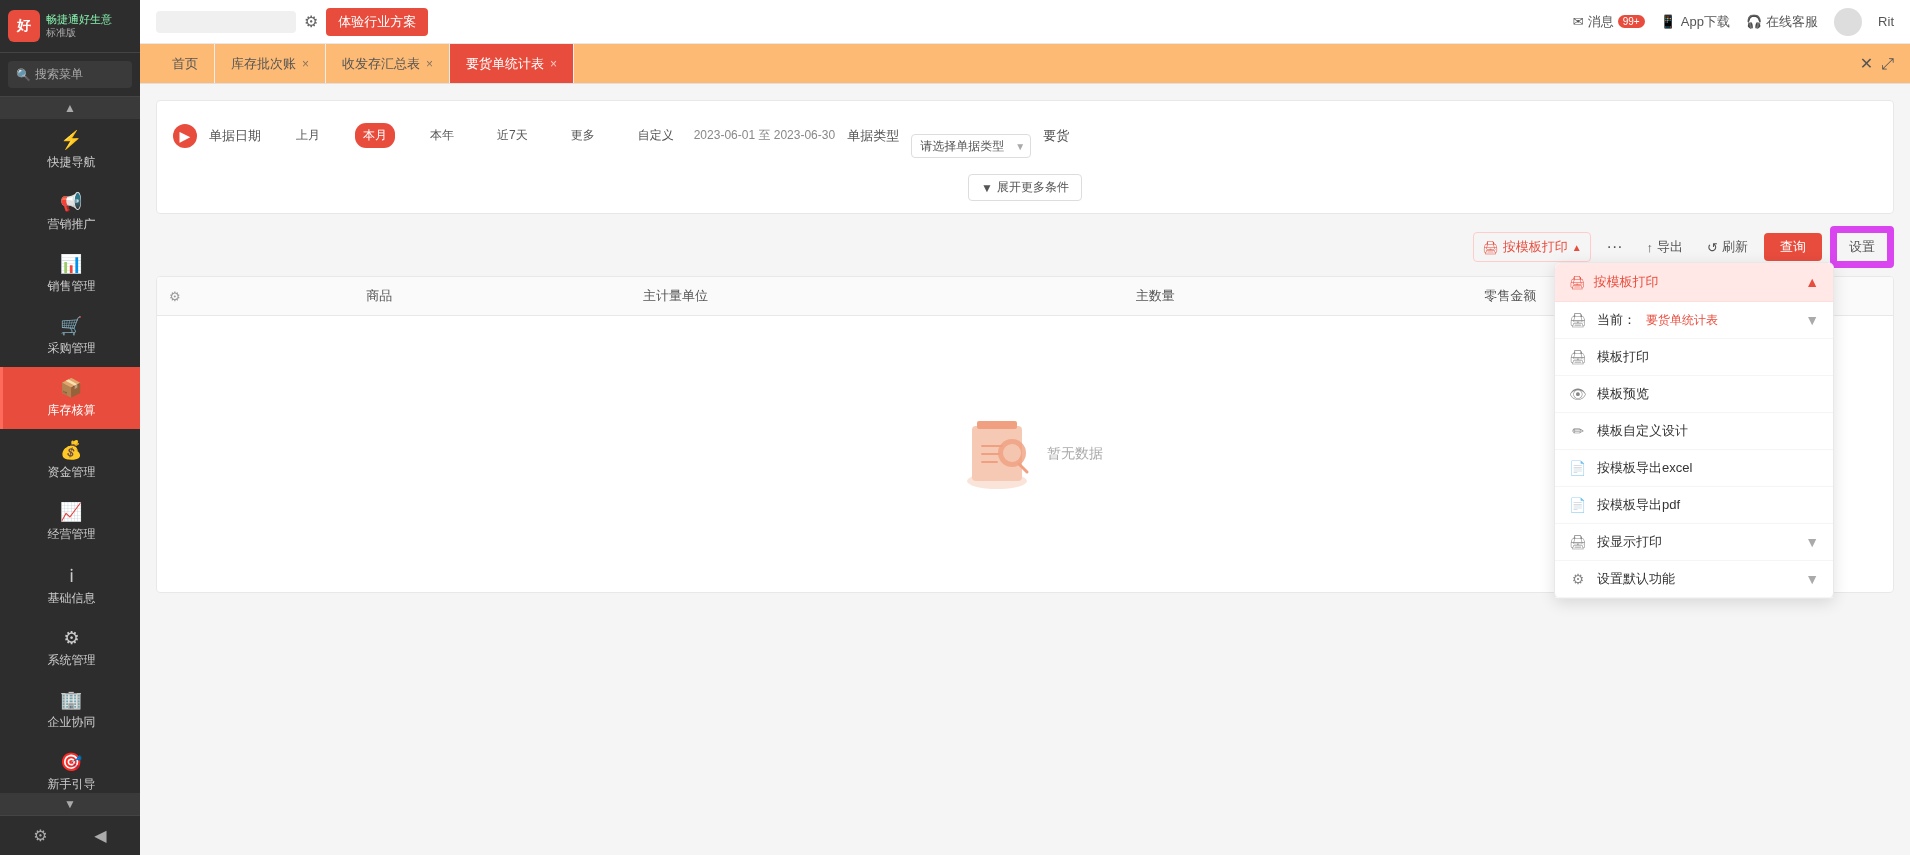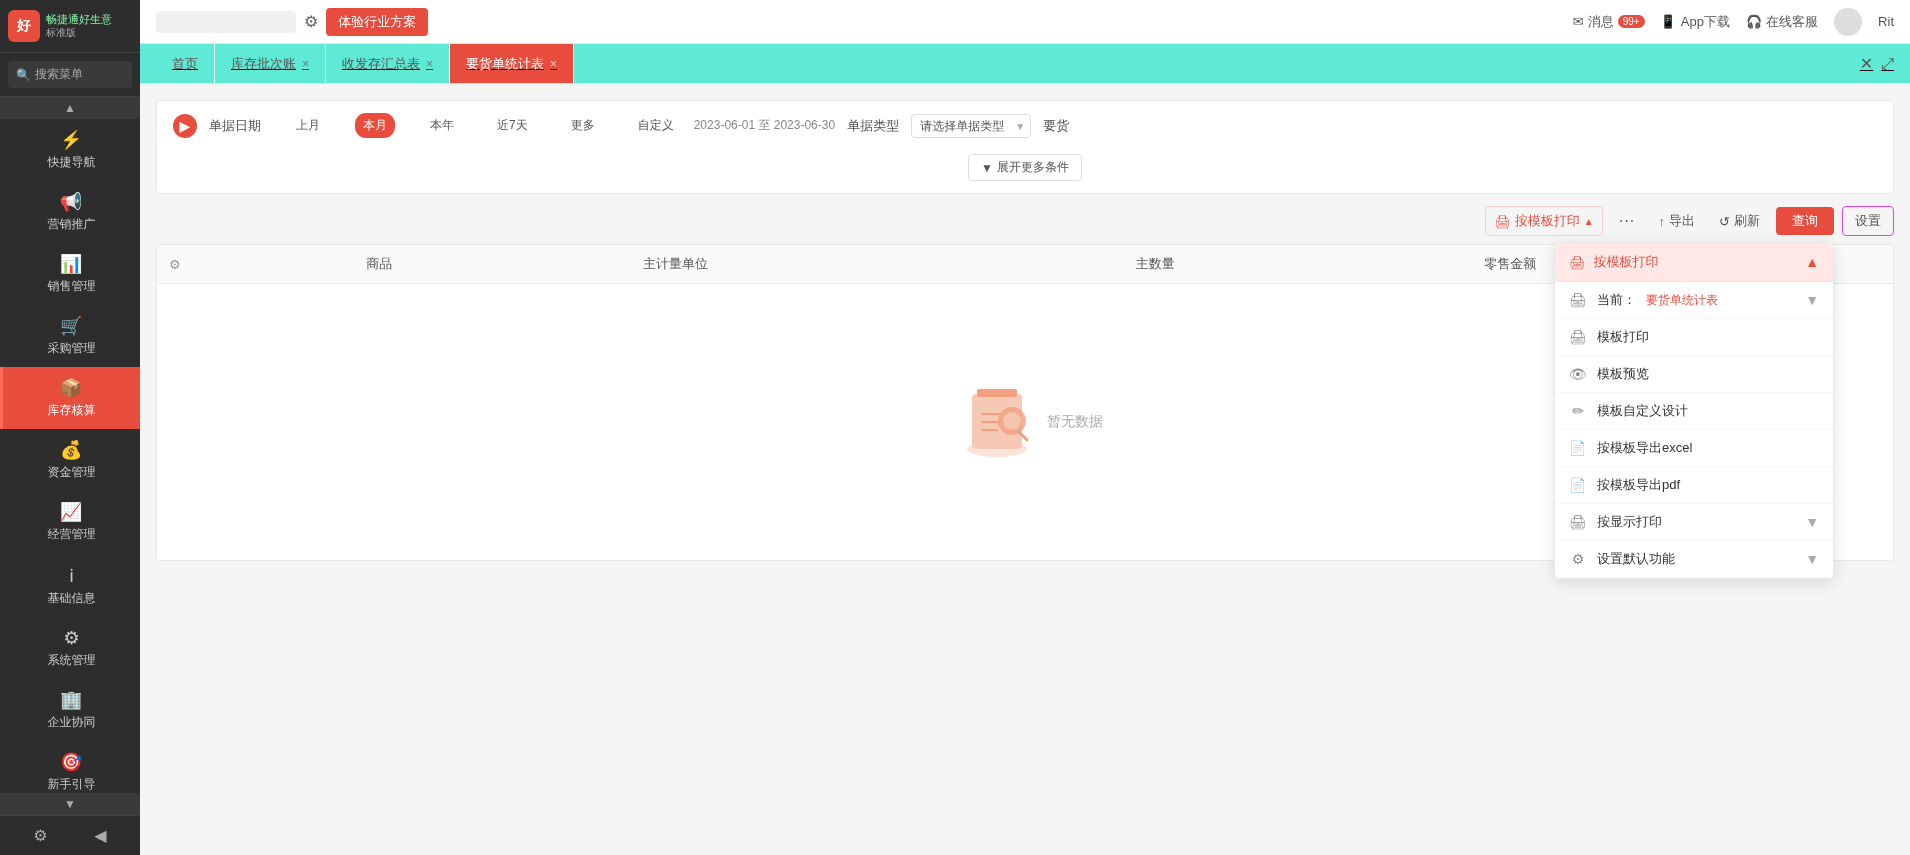--- a/index.html
+++ b/index.html
@@ -154,29 +154,28 @@
     .avatar {
       width: 28px;
       height: 28px;
       background: #ddd;
       border-radius: 50%;
     }
     .username { color: #555; font-size: 13px; }
 
     
     .tabbar {
-      background: #5eead4;
+      background: #fdba74;
       border-bottom: 1px solid #e0e0e0;
       padding: 0 16px;
       display: flex;
       align-items: center;
       height: 40px;
       flex-shrink: 0;
       position: relative;
-      text-decoration: underline;
     }
     .tab {
       padding: 0 16px;
       height: 100%;
       display: flex;
       align-items: center;
       gap: 6px;
       font-size: 13px;
       color: #555;
       cursor: pointer;
@@ -282,21 +281,21 @@
       border: 1px solid #ddd;
       border-radius: 4px;
       padding: 4px 24px 4px 8px;
       font-size: 12px;
       color: #555;
       background: #fff;
       cursor: pointer;
       appearance: none;
       min-width: 120px;
     }
-    .filter-select-wrap { position: relative; display: inline-block; }
+    .filter-select-wrap { position: relative; display: inline-block; margin-top: 21px; }
     .filter-select-wrap::after {
       content: '▼';
       position: absolute;
       right: 6px;
       top: 50%;
       transform: translateY(-50%);
       font-size: 10px;
       color: #aaa;
       pointer-events: none;
     }
@@ -322,21 +321,21 @@
       padding: 5px 8px;
     }
     .action-btn.primary {
       background: #e84c3d;
       color: #fff;
       border-radius: 4px;
       padding: 5px 16px;
     }
     .action-btn.secondary {
       background: none;
-      border: 1px solid #d946ef;
+      border: 7px solid #d946ef;
       border-radius: 4px;
       padding: 5px 12px;
       color: #555;
     }
     .action-btn-more {
       background: none;
       border: none;
       color: #555;
       cursor: pointer;
       font-size: 16px;

